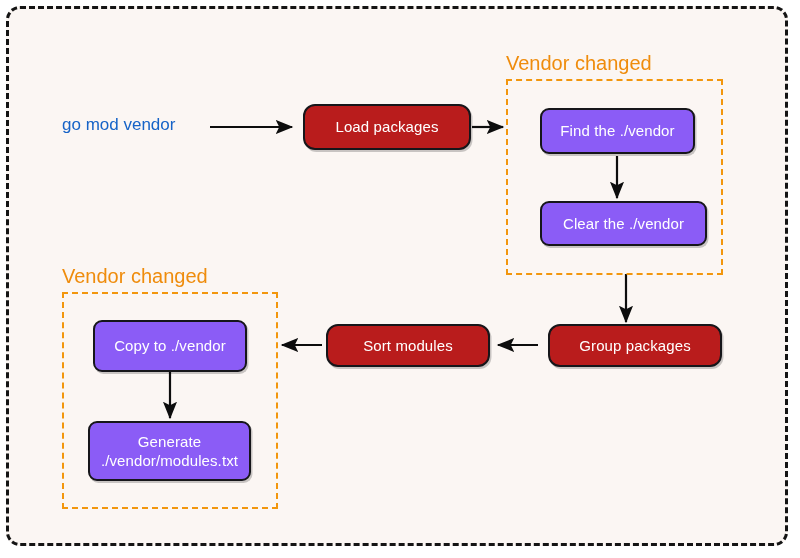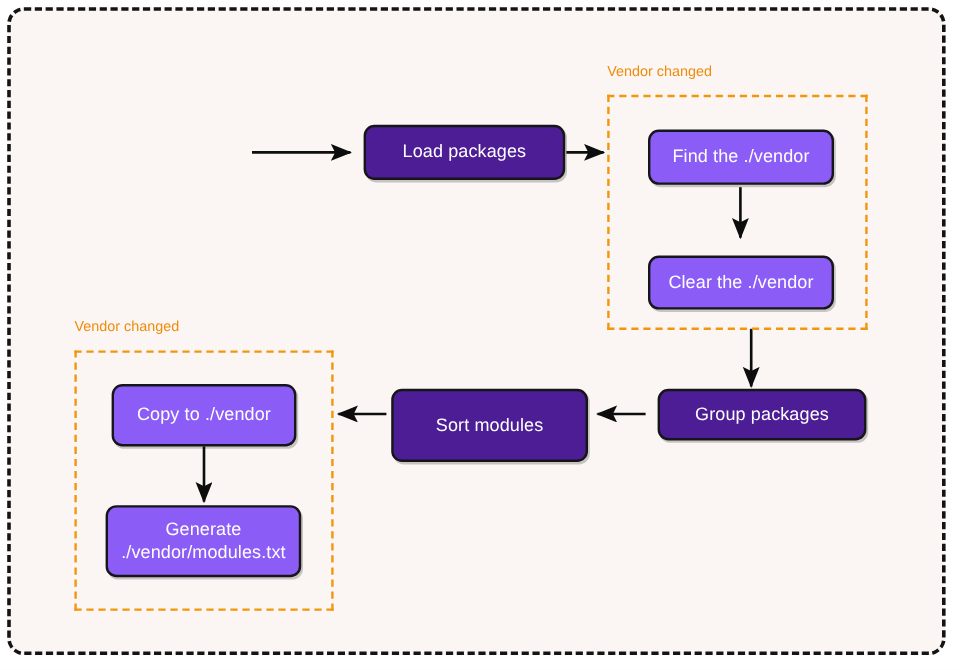--- a/index.html
+++ b/index.html
@@ -44,34 +44,34 @@
     align-items: center;
     justify-content: center;
     text-align: center;
     color: #ffffff;
     font-size: 15px;
     line-height: 1.28;
     letter-spacing: 0.1px;
     box-shadow: 1.5px 2px 0 rgba(0,0,0,0.20);
     padding: 0 6px;
   }
-  .node.purple { background: #4c1d95; }
+  .node.purple { background: #b91c1c; border-radius: 12px; }
   .node.orange { background: #8b5cf6; }
 
   
   .group-frame {
     position: absolute;
     box-sizing: border-box;
     border: 2.5px dashed #f2960d;
     background: transparent;
   }
   .group-label {
     position: absolute;
     color: #ef8c0c;
-    font-size: 12px;
+    font-size: 20px;
     white-space: nowrap;
   }
 
   
   .free-text {
     position: absolute;
     color: #1663c7;
     font-size: 17px;
     white-space: nowrap;
   }
@@ -114,36 +114,37 @@
 
     <line class="arrow-line" x1="626" y1="274" x2="626" y2="322" marker-end="url(#ah)"></line>
 
     <line class="arrow-line" x1="538" y1="345" x2="498" y2="345" marker-end="url(#ah)"></line>
 
     <line class="arrow-line" x1="322" y1="345" x2="282" y2="345" marker-end="url(#ah)"></line>
 
     <line class="arrow-line" x1="170" y1="372" x2="170" y2="418" marker-end="url(#ah)"></line>
   </svg>
 
+  <div class="free-text" style="left:62px; top:115px;">go mod vendor</div>
 
   <div class="group-label" style="left:506px; top:52px;">Vendor changed</div>
   <div class="group-frame" style="left:506px; top:79px; width:217px; height:196px;"></div>
 
   <div class="group-label" style="left:62px; top:265px;">Vendor changed</div>
   <div class="group-frame" style="left:62px; top:292px; width:216px; height:217px;"></div>
 
   <div class="node purple" style="left:303px; top:104px; width:168px; height:46px;">Load packages</div>
 
   <div class="node orange" style="left:540px; top:108px; width:155px; height:46px;">Find the ./vendor</div>
 
-  <div class="node orange" style="left:540px; top:201px; width:155px; height:45px;margin-top:12px;">Clear the ./vendor</div>
+  <div class="node orange" style="left:540px; top:201px; width:167px; height:45px;">Clear the ./vendor</div>
 
   <div class="node purple" style="left:548px; top:324px; width:174px; height:43px;">Group packages</div>
 
-  <div class="node purple" style="left:326px; top:324px; width:164px; height:61px;">Sort modules</div>
+  <div class="node purple" style="left:326px; top:324px; width:164px; height:43px;">Sort modules</div>
 
   <div class="node orange" style="left:93px; top:320px; width:154px; height:52px;">Copy to ./vendor</div>
 
   <div class="node orange" style="left:88px; top:421px; width:163px; height:60px; flex-direction:column;">
     <span>Generate</span>
     <span>./vendor/modules.txt</span>
   </div>
 
 </div>
 

